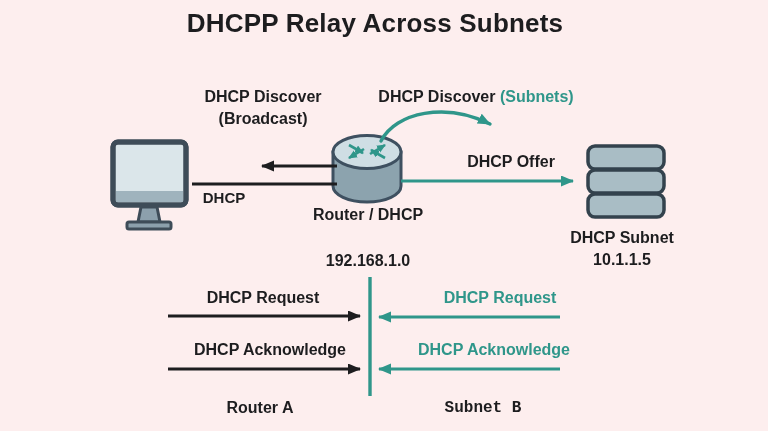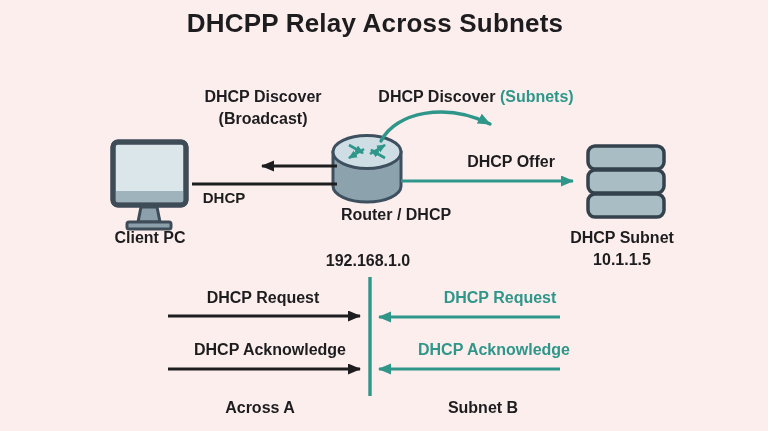--- a/index.html
+++ b/index.html
@@ -97,32 +97,31 @@
   </div>
 
   <div class="lbl" style="left:476px;top:86px;">
     <span>DHCP Discover </span><span class="teal">(Subnets)</span>
   </div>
 
   <div class="lbl small" style="left:224px;top:155px;margin-top:32px;">DHCP</div>
 
   <div class="lbl" style="left:511px;top:151px;">DHCP Offer</div>
 
-  <div class="lbl" style="left:150px;top:227px;">Client PC</div>
 
-  <div class="lbl" style="left:368px;top:204px;margin-left:28px;">
+  <div class="lbl" style="left:368px;top:204px;">
     <div>Router / DHCP</div>
   </div>
   <div class="lbl" style="left:368px;top:250px;">192.168.1.0</div>
 
   <div class="lbl" style="left:622px;top:227px;">DHCP Subnet</div>
   <div class="lbl" style="left:622px;top:249px;text-align:center;">10.1.1.5</div>
 
   <div class="lbl" style="left:263px;top:287px;">DHCP Request</div>
   <div class="lbl teal" style="left:500px;top:287px;">DHCP Request</div>
 
   <div class="lbl" style="left:270px;top:339px;">DHCP Acknowledge</div>
   <div class="lbl teal" style="left:494px;top:339px;">DHCP Acknowledge</div>
 
-  <div class="lbl" style="left:260px;top:397px;font-weight:700;">Across A</div>
-  <div class="lbl" style="left:483px;top:397px;font-weight:700;">Subnet B</div>
+  <div class="lbl" style="left:260px;top:397px;font-weight:700;">Router A</div>
+  <div class="lbl" style="left:483px;top:397px;font-weight:700;font-family:Liberation Mono, monospace;">Subnet B</div>
 
 </div>
 
 </body></html>

